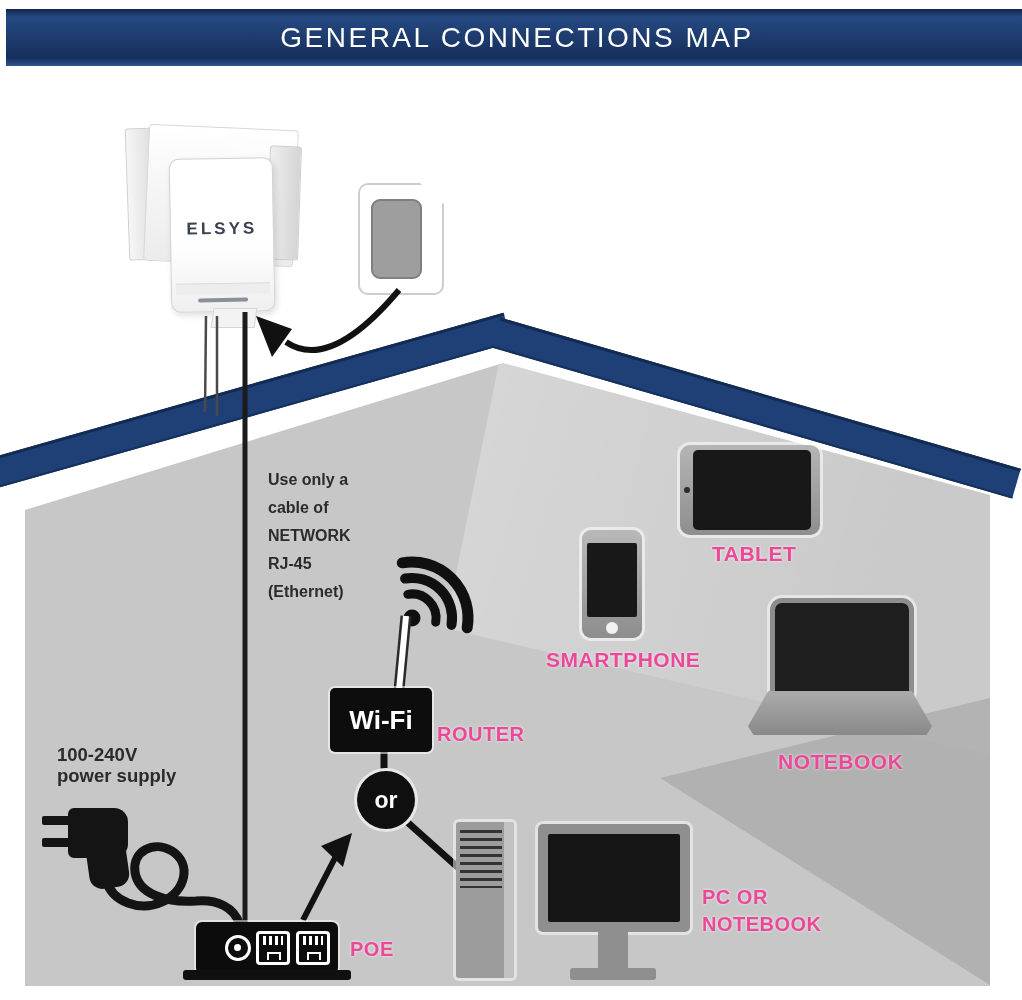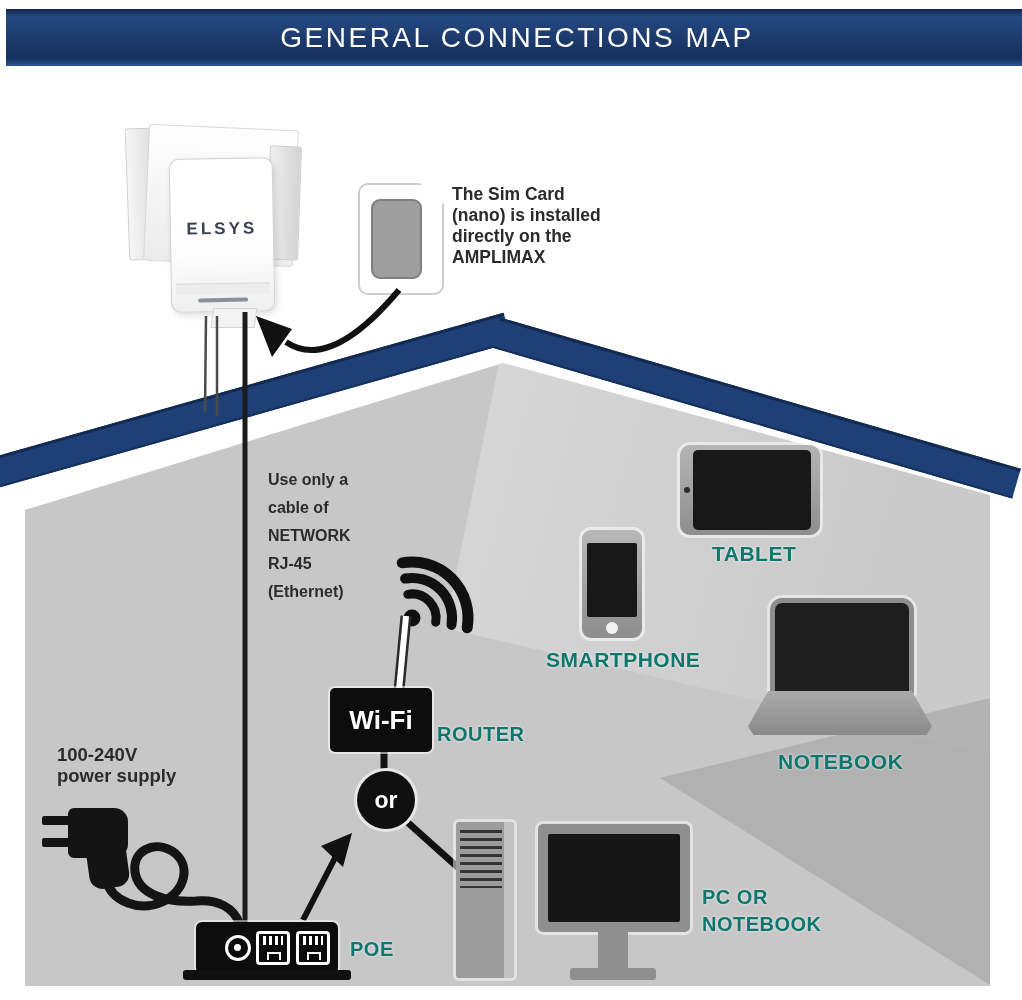--- a/index.html
+++ b/index.html
@@ -48,21 +48,21 @@
   
   .sim{left:358px;top:183px;width:82px;height:108px;background:#ffffff;border:2px solid #cdcdcd;border-radius:10px;clip-path:polygon(0 0,72% 0,100% 19%,100% 100%,0 100%);}
   .sim-chip{left:11px;top:14px;width:47px;height:76px;background:#9e9e9e;border:2px solid #7f7f7f;border-radius:9px;}
 
   
   .note{color:#2b2b2b;font-weight:bold;}
   .note span{display:block;}
   .sim-note{left:452px;top:184px;font-size:17.5px;line-height:21px;}
   .cable-note{left:268px;top:466px;font-size:16px;line-height:28px;}
   .power-note{left:57px;top:744px;font-size:18.5px;line-height:21px;}
-  .cap-label{color:#0f766e;font-weight:bold;font-size:21px;letter-spacing:0.5px;text-shadow:0 0 3px rgba(255,255,255,0.8);}
+  .cap-label{color:#ec4899;font-weight:bold;font-size:21px;letter-spacing:0.5px;text-shadow:0 0 3px rgba(255,255,255,0.8);}
   .cap-label span{display:block;line-height:27px;}
 
   
   .wifi-box{left:330px;top:688px;width:102px;height:64px;background:#0d0d0d;border-radius:5px;display:flex;align-items:center;justify-content:center;color:#fff;font-size:26px;font-weight:bold;box-shadow:0 0 0 2px rgba(255,255,255,0.55);}
   .or-circle{left:354px;top:768px;width:58px;height:58px;background:#0f0f0f;border:3px solid rgba(255,255,255,0.9);border-radius:50%;display:flex;align-items:center;justify-content:center;color:#fff;font-size:23px;font-weight:bold;}
 
   
   .poe-box{left:196px;top:922px;width:142px;height:52px;background:#0c0c0c;border-radius:6px;box-shadow:0 0 0 2px rgba(255,255,255,0.5);}
   .jack{left:29px;top:13px;width:20px;height:20px;background:#0c0c0c;border:3px solid #fff;border-radius:50%;}
   .jack::after{content:"";position:absolute;left:6px;top:6px;width:7px;height:7px;border-radius:50%;background:#fff;}
@@ -116,26 +116,20 @@
   <div class="abs ant-body">
     <div class="abs elsys">ELSYS</div>
     <div class="abs ant-band"></div>
     <div class="abs ant-print"></div>
   </div>
   <div class="abs ant-mount"></div>
 
   <div class="abs sim">
     <div class="abs sim-chip"></div>
   </div>
-  <div class="abs note sim-note">
-    <span>The Sim Card</span>
-    <span>(nano) is installed</span>
-    <span>directly on the</span>
-    <span>AMPLIMAX</span>
-  </div>
 
   <div class="abs note cable-note">
     <span>Use only a</span>
     <span>cable of</span>
     <span>NETWORK</span>
     <span>RJ-45</span>
     <span>(Ethernet)</span>
   </div>
 
   <div class="abs note power-note">

